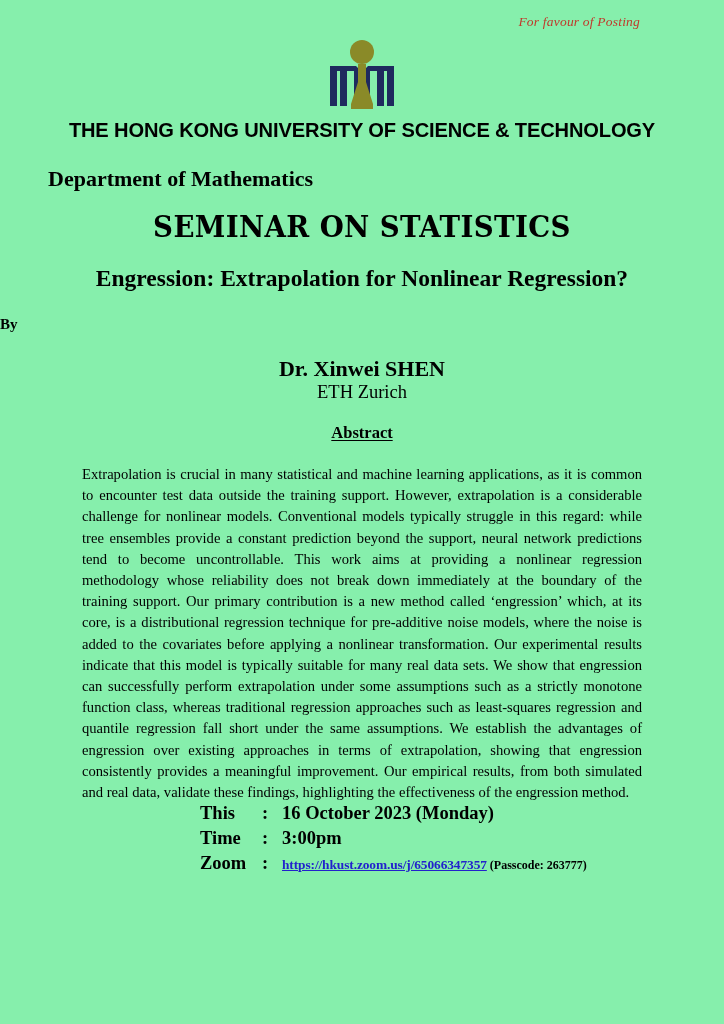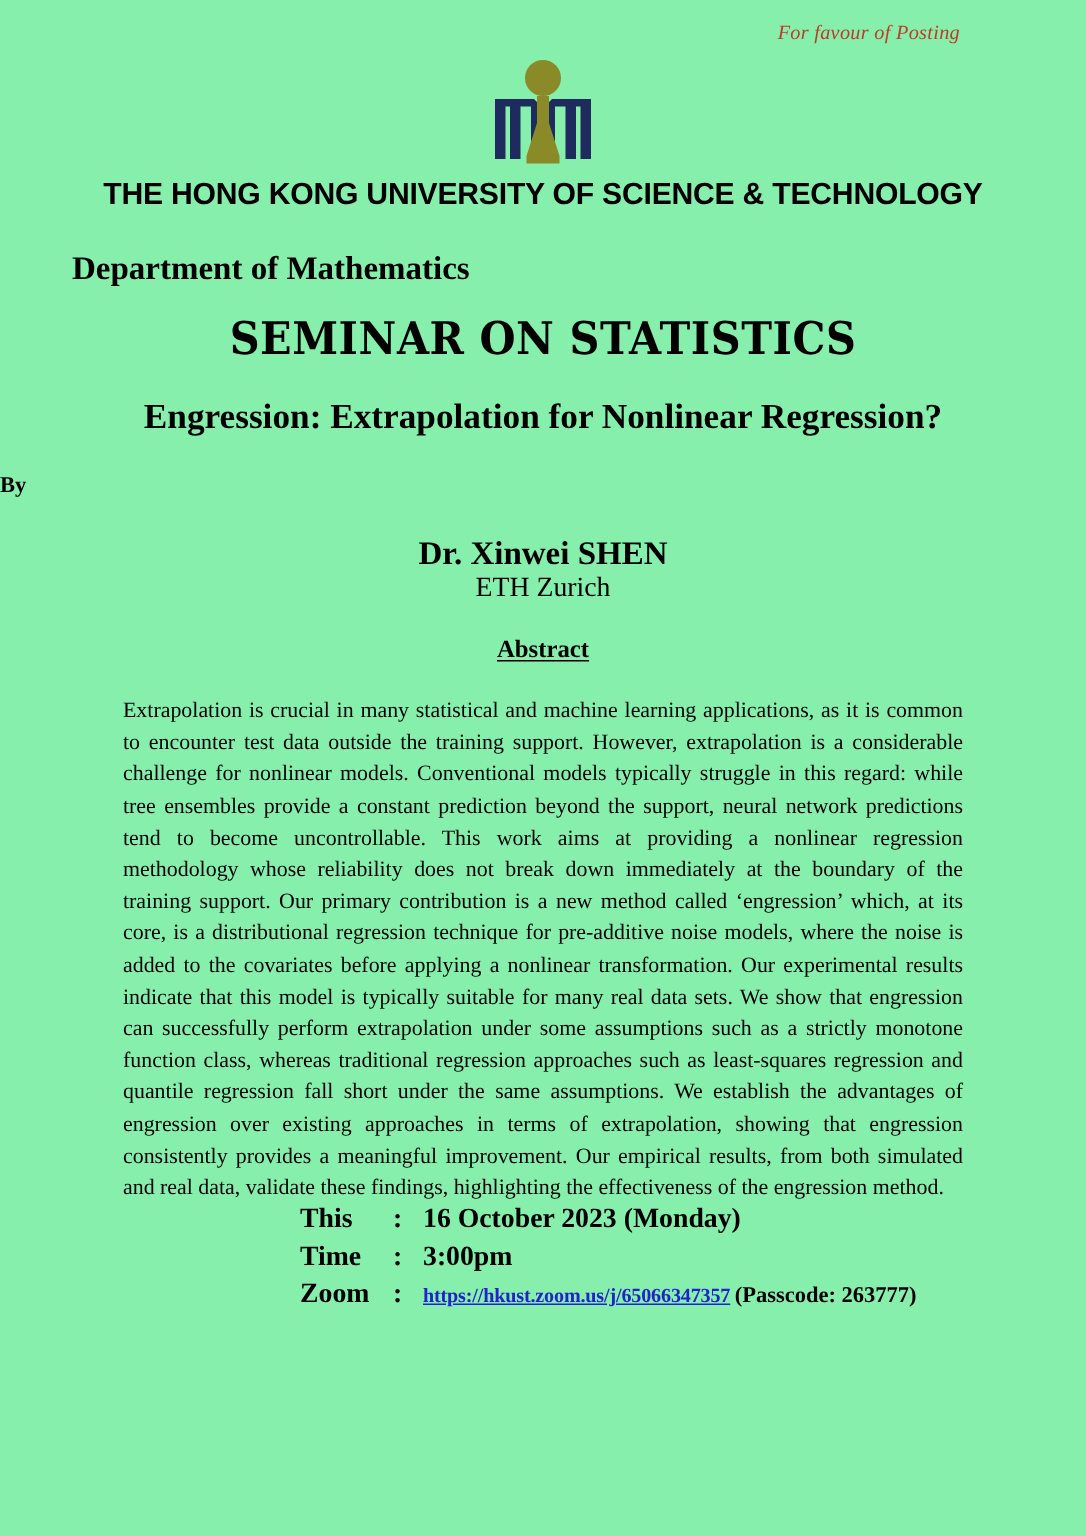--- a/index.html
+++ b/index.html
@@ -169,21 +169,21 @@
   .zoom-row { font-size: 18.5px; }
   .zoom-link {
     color: #2222cc;
     text-decoration: underline;
     font-size: 13.4px;
     font-weight: 700;
     letter-spacing: -0.1px;
     text-align: center;
   }
   .passcode {
-    font-size: 15px;
+    font-size: 12px;
     font-weight: 700;
     color: #000;
     margin-left: 3px;
   }
 
   .welcome {
     position: absolute;
     top: 892px;
     left: 0;
     right: 0;

